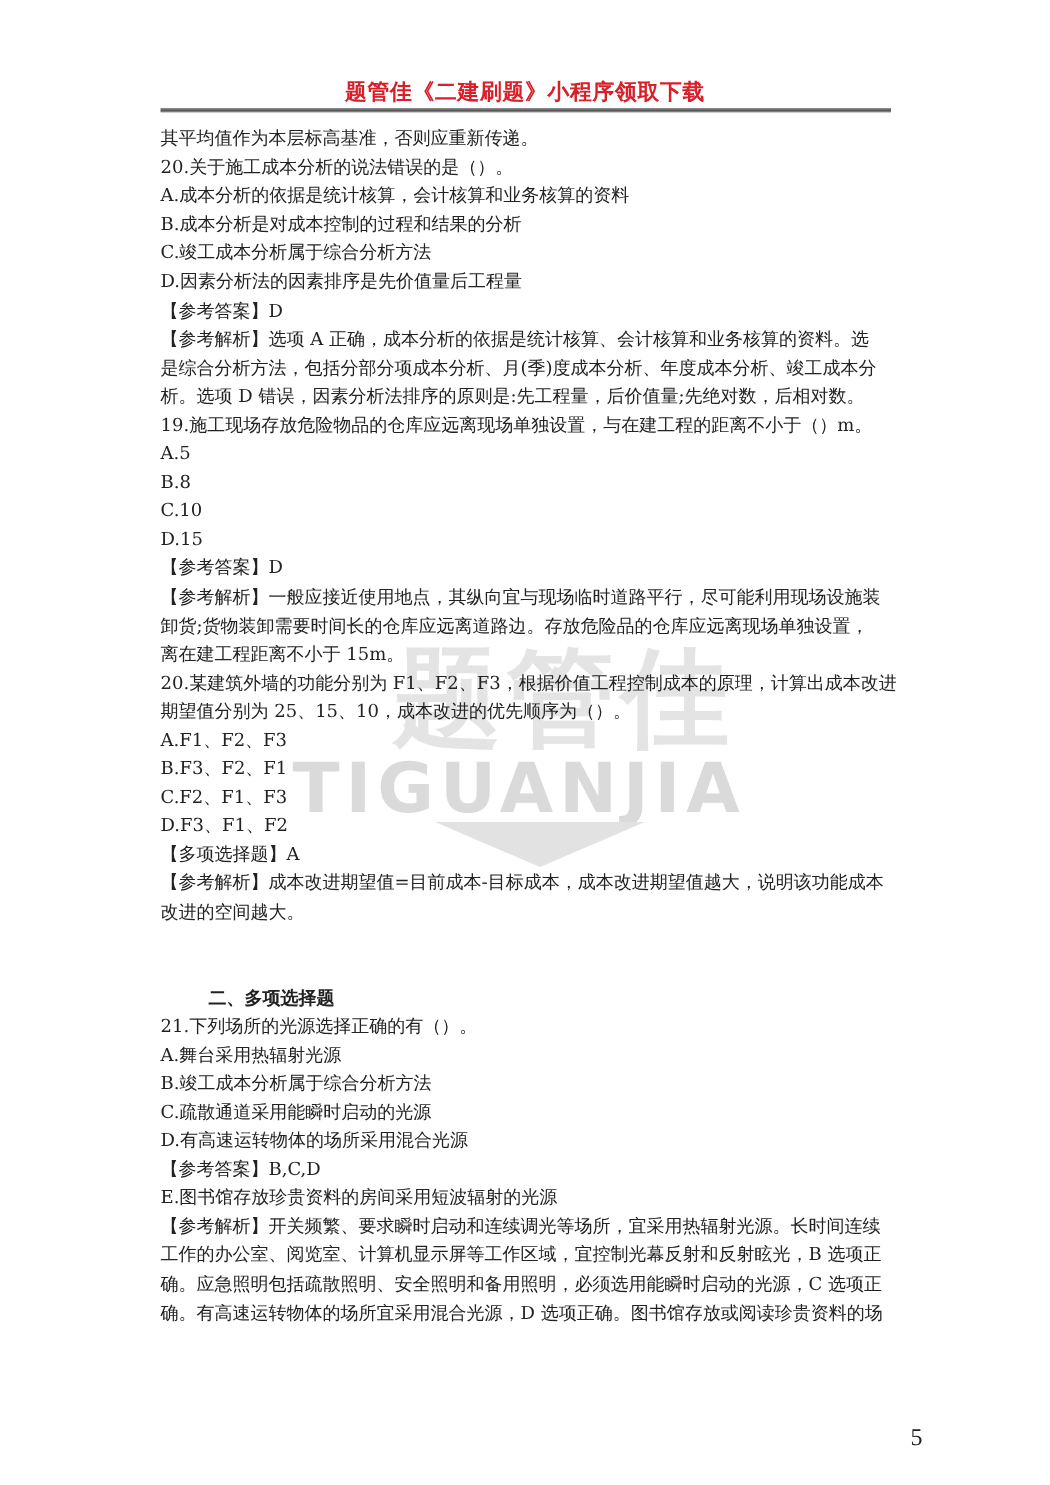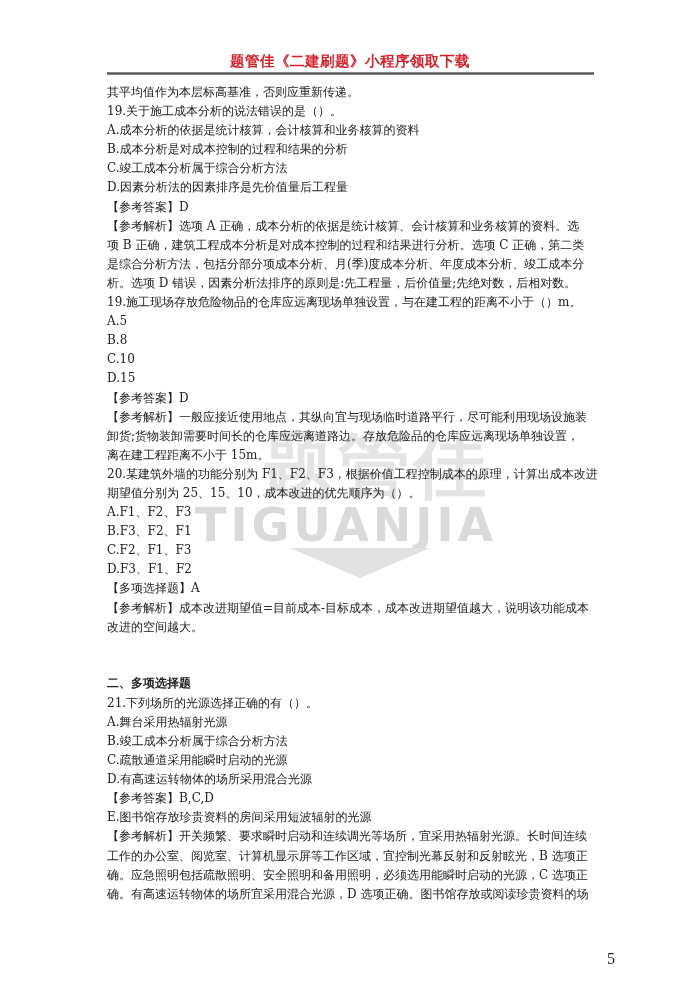--- a/index.html
+++ b/index.html
@@ -16,48 +16,47 @@
            font-family:"DejaVu Sans", sans-serif; line-height:90px; }
     .wm-en { position:absolute; left:0; top:78px; width:330px; text-align:left;
            font-size:46px; font-weight:bold; color:#dadada; letter-spacing:4px;
            font-family:"DejaVu Sans", sans-serif; }
     .wm-chevron { position:absolute; left:95px; top:128px; width:0; height:0;
            border-left:70px solid transparent; border-right:70px solid transparent;
            border-top:30px solid #e2e2e2; }
     .content { position:absolute; top:83px; left:107px; width:490px; font-size:12px; line-height:19.1px; }
     .line { white-space:nowrap; overflow:visible; height:19.1px; }
     .gap { height:38px; }
-    .section-title { font-weight:bold; font-family:Liberation Mono, monospace; }
+    .section-title { font-weight:bold; font-family:Liberation Sans, sans-serif;margin-left:32px; }
     .page-number { position:absolute; top:950px; left:607px; font-size:16px; color:#222;
            font-family:"Liberation Serif", serif; }
   </style>
 </head>
 <body>
 
 <div class="header-title">题管佳《二建刷题》小程序领取下载</div>
 <div class="header-rule"></div>
 
 <div class="watermark">
   <div class="wm-cn">题管佳</div>
   <div class="wm-en">TIGUANJIA</div>
   <div class="wm-chevron"></div>
 </div>
 
 <div class="content">
   <div class="line">其平均值作为本层标高基准，否则应重新传递。</div>
 
   <div>
-    <div class="line">19.关于施工成本分析的说法错误的是（）。</div>
+    <div class="line">20.关于施工成本分析的说法错误的是（）。</div>
     <div class="line">A.成本分析的依据是统计核算，会计核算和业务核算的资料</div>
     <div class="line">B.成本分析是对成本控制的过程和结果的分析</div>
     <div class="line">C.竣工成本分析属于综合分析方法</div>
     <div class="line">D.因素分析法的因素排序是先价值量后工程量</div>
     <div class="line">【参考答案】D</div>
     <div class="line">【参考解析】选项 A 正确，成本分析的依据是统计核算、会计核算和业务核算的资料。选</div>
-    <div class="line">项 B 正确，建筑工程成本分析是对成本控制的过程和结果进行分析。选项 C 正确，第二类</div>
     <div class="line">是综合分析方法，包括分部分项成本分析、月(季)度成本分析、年度成本分析、竣工成本分</div>
     <div class="line">析。选项 D 错误，因素分析法排序的原则是:先工程量，后价值量;先绝对数，后相对数。</div>
   </div>
 
   <div>
     <div class="line">19.施工现场存放危险物品的仓库应远离现场单独设置，与在建工程的距离不小于（）m。</div>
     <div class="line">A.5</div>
     <div class="line">B.8</div>
     <div class="line">C.10</div>
     <div class="line">D.15</div>

